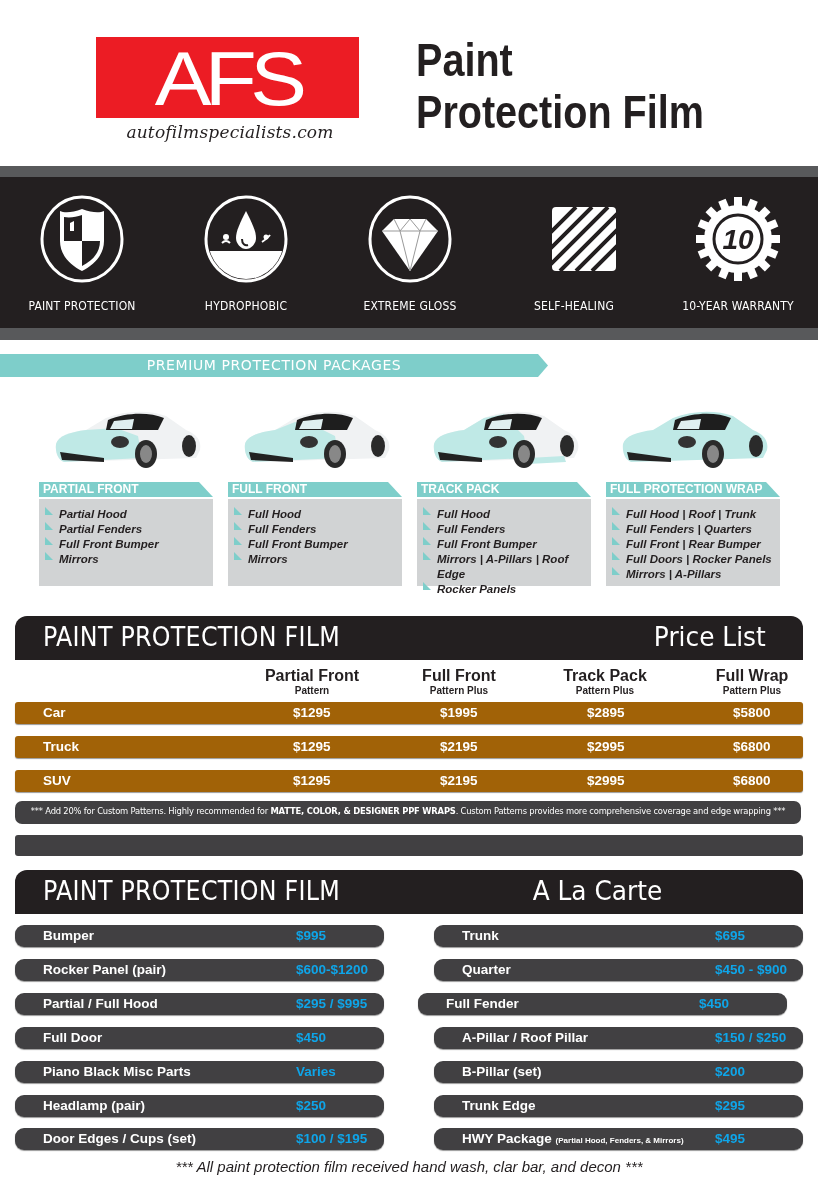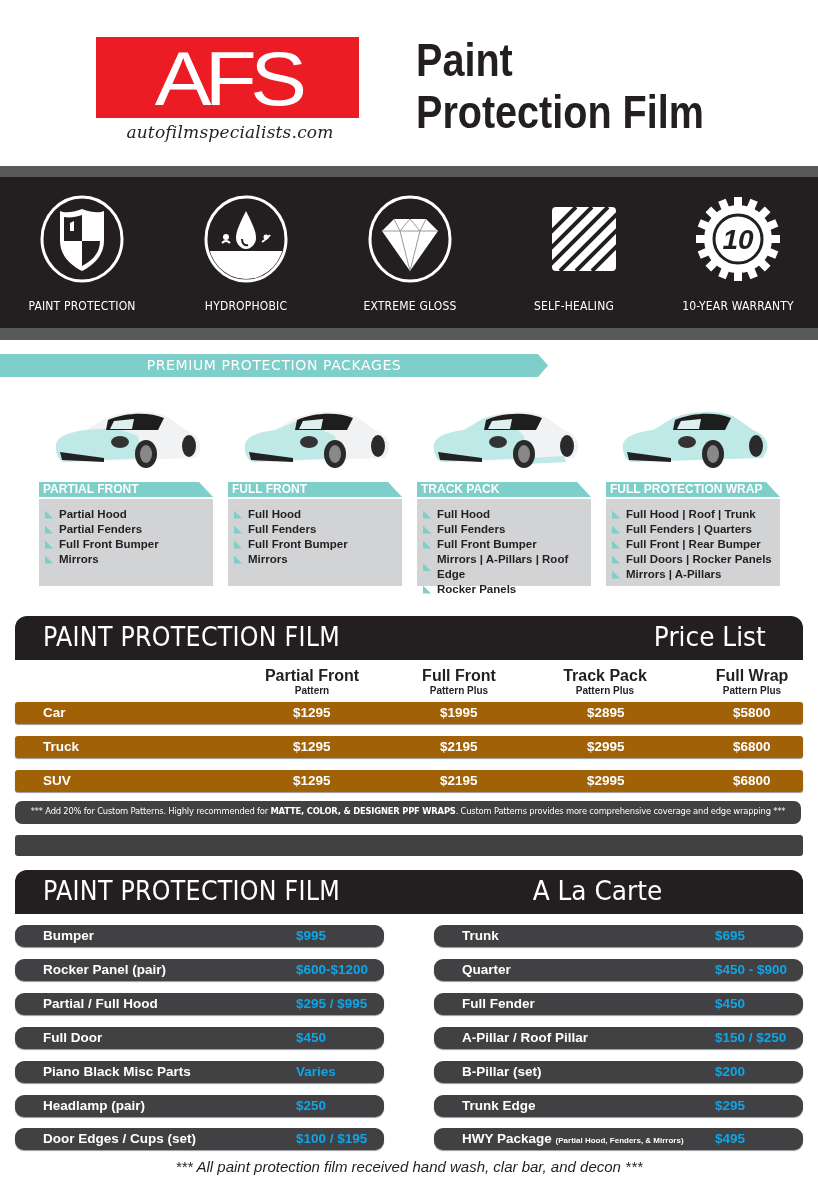--- a/index.html
+++ b/index.html
@@ -22,21 +22,21 @@
 
   
   .banner { position: absolute; left: 0; top: 354px; width: 548px; height: 23px; background: #7ececa; clip-path: polygon(0 0, 538px 0, 548px 50%, 538px 100%, 0 100%); }
   .banner-text { position: absolute; left: 0; width: 548px; top: 3px; text-align: center; color: #fff; font-size: 14px; letter-spacing: 0.6px; font-family: "DejaVu Sans", sans-serif; }
   .pkg { position: absolute; top: 400px; width: 174px; }
   .car { display: block; margin: 0 auto; }
   .pkg-head { position: relative; height: 15px; margin-top: 6px; }
   .pkg-head-bg { position: absolute; inset: 0; background: #7ececa; clip-path: polygon(0 0, calc(100% - 14px) 0, 100% 100%, 0 100%); }
   .pkg-head-text { position: absolute; left: 4px; top: 0; color: #fff; font-weight: 700; font-size: 12px; line-height: 15px; }
   .pkg-body { background: #d1d3d4; height: 87px; margin-top: 2px; padding: 8px 0 0 6px; }
-  .pkg-item { display: flex; align-items: center; font-weight: 700; font-size: 11.5px; line-height: 15px; color: #231f20; }
+  .pkg-item { display: flex; font-style: italic; font-weight: 700; font-size: 11.5px; line-height: 15px; color: #231f20; }
   .tri { width: 8px; height: 8px; background: #7ececa; clip-path: polygon(0 0, 0 100%, 100% 100%); margin-right: 6px; flex: 0 0 8px; }
 
   
   .sec-head { position: absolute; left: 15px; width: 788px; height: 44px; background: #231f20; border-radius: 12px 12px 0 0; }
   .sec-head-left { position: absolute; left: 28px; top: 5px; color: #fff; font-size: 27px; font-family: "DejaVu Sans", sans-serif; letter-spacing: 0.3px; transform: scaleX(0.88); transform-origin: left center; }
   .sec-head-right { position: absolute; top: 5px; color: #fff; font-size: 27px; font-family: "DejaVu Sans", sans-serif; transform: scaleX(0.92); }
   .col-head { position: absolute; top: 667px; text-align: center; }
   .col-head-main { font-weight: 700; font-size: 16px; line-height: 18px; color: #231f20; }
   .col-head-sub { font-weight: 700; font-size: 10px; line-height: 12px; color: #231f20; }
   .row { position: absolute; left: 15px; width: 788px; height: 22px; background: #a16207; border-radius: 3px; box-shadow: 0 1px 1px #999; }
@@ -384,21 +384,21 @@
   </div>
 
 <div class="item-row" style="left:434px;top:925px">
     <div class="item-name">Trunk</div>
     <div class="item-price">$695</div>
   </div>
 <div class="item-row" style="left:434px;top:959px">
     <div class="item-name">Quarter</div>
     <div class="item-price">$450 - $900</div>
   </div>
-<div class="item-row" style="left:434px;top:993px">
+<div class="item-row" style="left:418px;top:993px">
     <div class="item-name">Full Fender</div>
     <div class="item-price">$450</div>
   </div>
 <div class="item-row" style="left:434px;top:1027px">
     <div class="item-name">A-Pillar / Roof Pillar</div>
     <div class="item-price">$150 / $250</div>
   </div>
 <div class="item-row" style="left:434px;top:1061px">
     <div class="item-name">B-Pillar (set)</div>
     <div class="item-price">$200</div>

